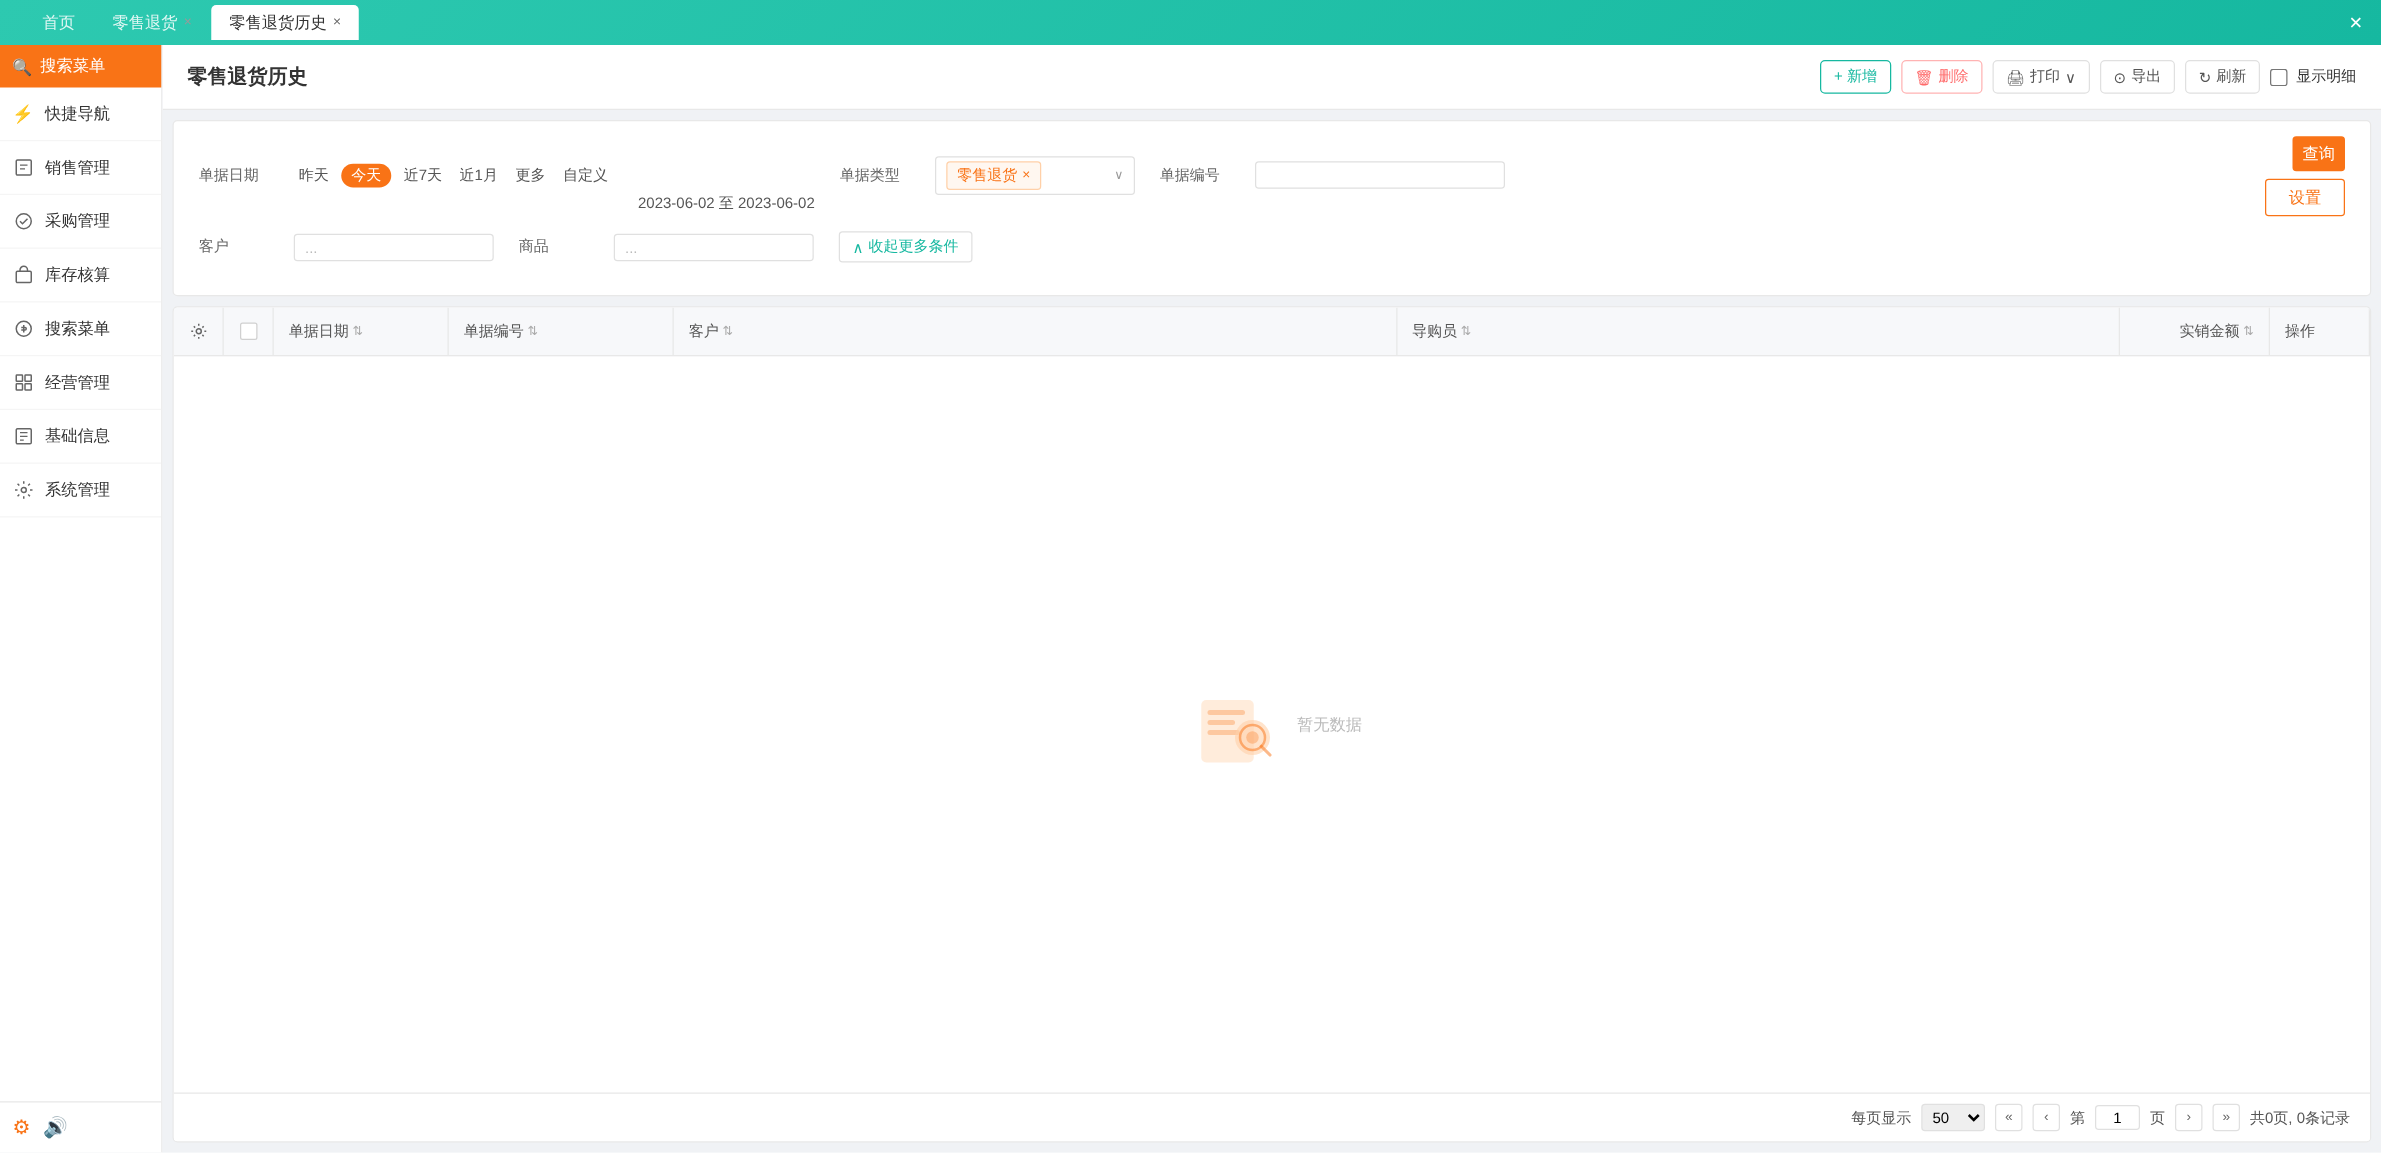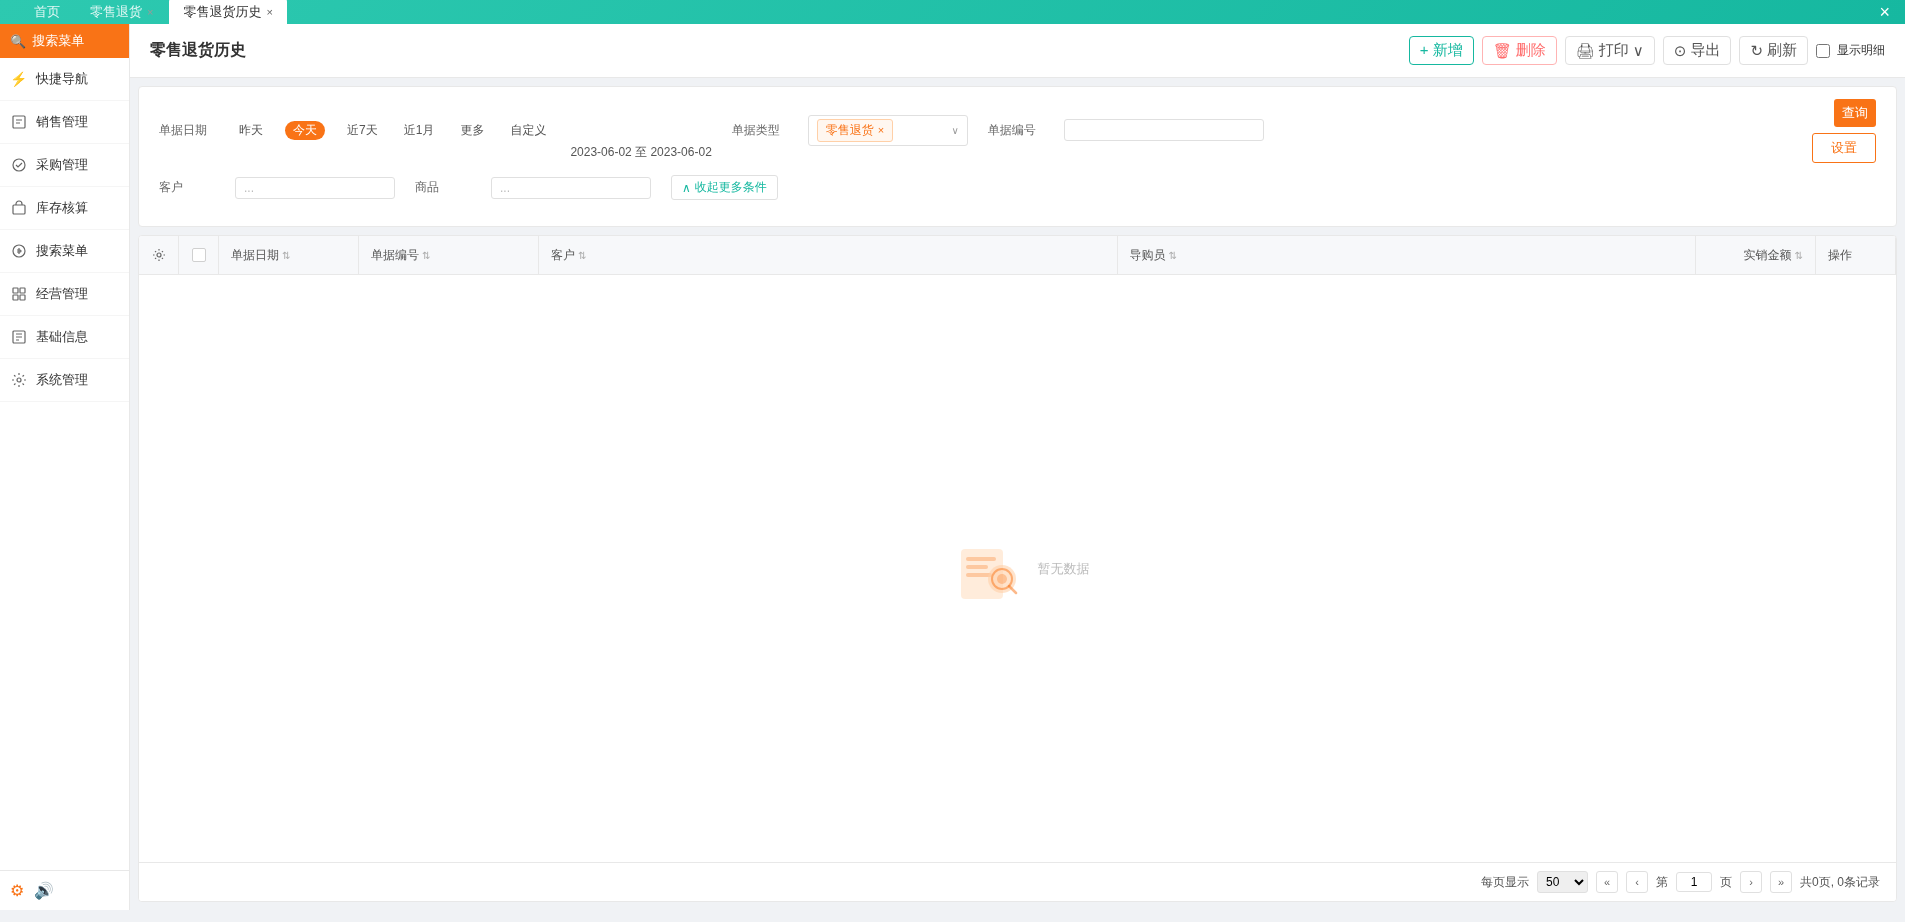--- a/index.html
+++ b/index.html
@@ -1,20 +1,20 @@
 <!DOCTYPE html>
 <html><head>
   <meta charset="utf-8">
   <style>
     * { box-sizing: border-box; margin: 0; padding: 0; }
     body { font-family: 'Microsoft YaHei', Arial, sans-serif; font-size: 13px; color: #333; background: #f0f2f5; overflow: hidden; }
 
     
     .top-bar {
-      height: 24px;
+      height: 36px;
       background: linear-gradient(135deg, #2dc9b0, #16b8a0);
       display: flex;
       align-items: center;
       padding: 0 10px;
       color: white;
       position: relative;
     }
     .top-bar-tabs {
       display: flex;
       align-items: center;
@@ -134,21 +134,21 @@
       display: flex;
       align-items: center;
       gap: 8px;
     }
     .toolbar-btn {
       padding: 4px 10px;
       border: 1px solid #e0e0e0;
       border-radius: 4px;
       background: #fff;
       cursor: pointer;
-      font-size: 15px;
+      font-size: 12px;
       color: #555;
       display: flex;
       align-items: center;
       gap: 4px;
       text-align: center;
     }
     .btn-new {
       color: #16b8a0;
       border-color: #16b8a0;
     }
@@ -174,21 +174,21 @@
     }
     .filter-label {
       color: #666;
       font-size: 12px;
       white-space: nowrap;
       min-width: 56px;
     }
     .filter-date-options {
       display: flex;
       align-items: center;
-      gap: 18px;
+      gap: 6px;
     }
     .date-opt {
       font-size: 12px;
       color: #555;
       cursor: pointer;
       padding: 2px 4px;
       border-radius: 2px;
     }
     .date-opt.active {
       background: #f97316;

